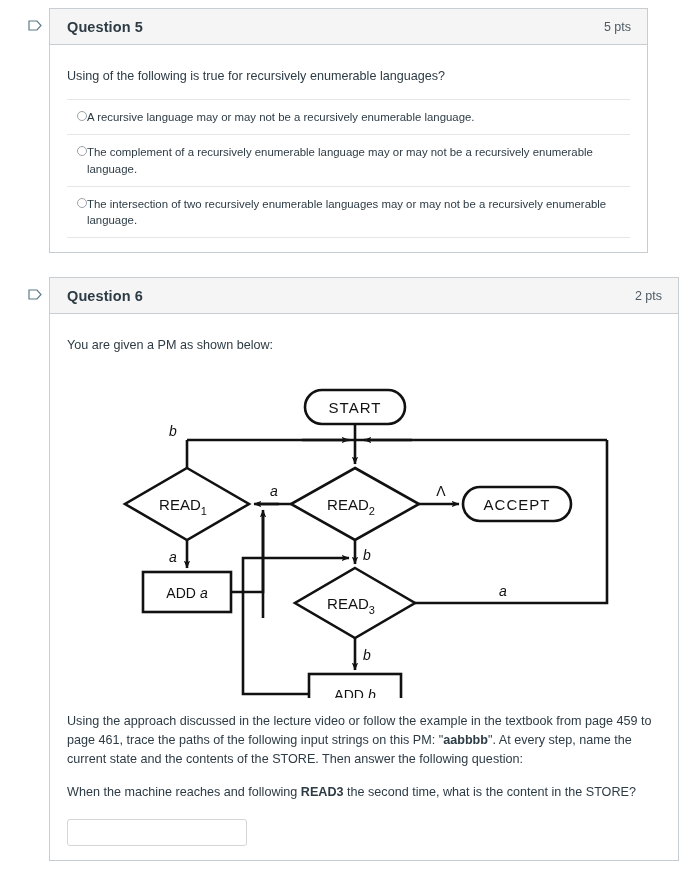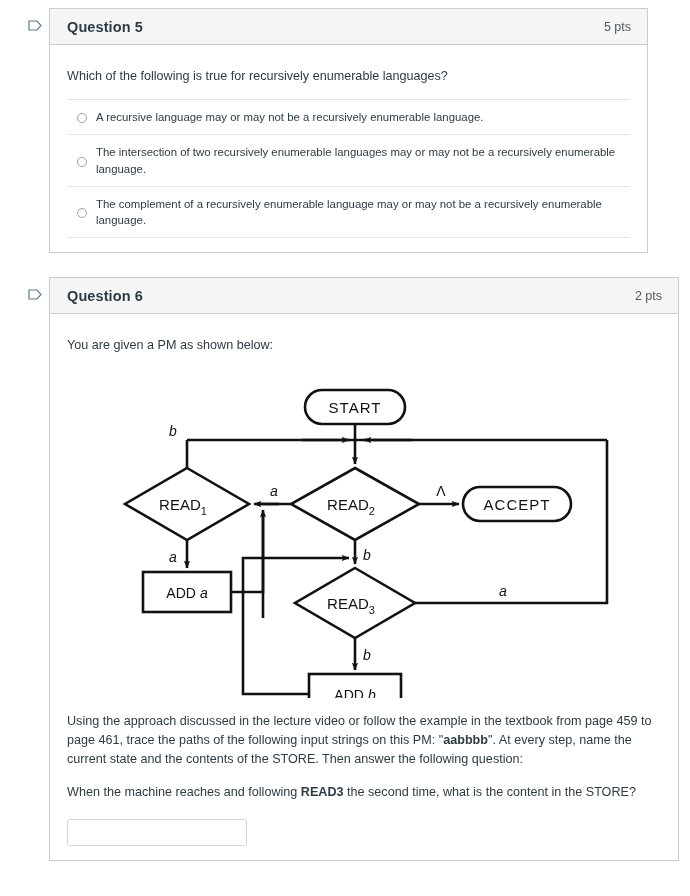--- a/index.html
+++ b/index.html
@@ -38,21 +38,21 @@
   .qtitle { font-size: 14.5px; font-weight: bold; color: #2d3b45; letter-spacing: .1px; }
   .qpts { font-size: 12.5px; color: #4d5a63; }
 
   .qbody { padding: 16px 17px 14px 17px; }
 
   .qprompt { font-size: 12.6px; line-height: 1.45; color: #2d3b45; margin: 6px 0 14px 0; }
 
   
   .options { margin: 0; padding: 0; }
   .opt {
-    display: flex; align-items: center; gap: 9px;
+    display: flex; align-items: flex-start; gap: 0;
     border-top: 1px solid #e4e7e9;
     padding: 9px 6px 9px 10px;
     font-size: 11.4px; line-height: 1.42; color: #2d3b45;
   }
   .opt:last-child { border-bottom: 1px solid #e4e7e9; }
   .radio {
     flex: 0 0 auto;
     width: 10px; height: 10px; margin-top: 2px;
     border: 1px solid #9aa3a9; border-radius: 50%;
     background: #fff;
@@ -88,33 +88,33 @@
           <path d="M1 1 H9 L13 5.5 L9 10 H1 Z" stroke="#5b7b8c" stroke-width="1.2" fill="none"></path>
         </svg>
       </span>
     </div>
     <div class="qcard">
       <div class="qhead">
         <span class="qtitle">Question 5</span>
         <span class="qpts">5 pts</span>
       </div>
       <div class="qbody">
-        <div class="qprompt">Which of the following is true for recursively enumerable languages?</div>
+        <div class="qprompt">Using of the following is true for recursively enumerable languages?</div>
         <div class="options">
           <div class="opt">
             <span class="radio"></span>
             <span class="opt-label">A recursive language may or may not be a recursively enumerable language.</span>
           </div>
           <div class="opt">
             <span class="radio"></span>
-            <span class="opt-label">The intersection of two recursively enumerable languages may or may not be a recursively enumerable language.</span>
+            <span class="opt-label">The complement of a recursively enumerable language may or may not be a recursively enumerable language.</span>
           </div>
           <div class="opt">
             <span class="radio"></span>
-            <span class="opt-label">The complement of a recursively enumerable language may or may not be a recursively enumerable language.</span>
+            <span class="opt-label">The intersection of two recursively enumerable languages may or may not be a recursively enumerable language.</span>
           </div>
         </div>
       </div>
     </div>
   </div>
 
   <div class="qblock" style="top:277px;">
     <div class="flagcol">
       <span>
         <svg class="flag-icon" viewBox="0 0 14 17" fill="none">

